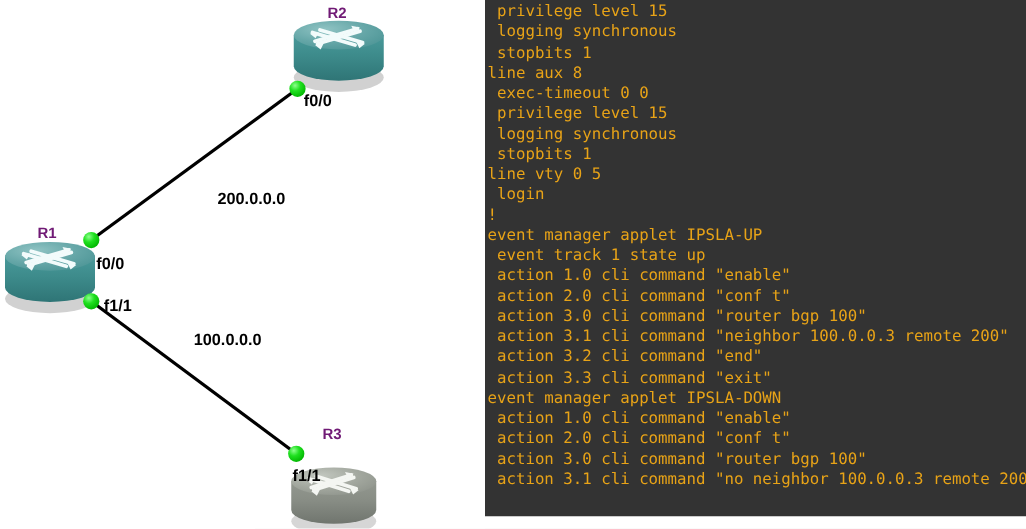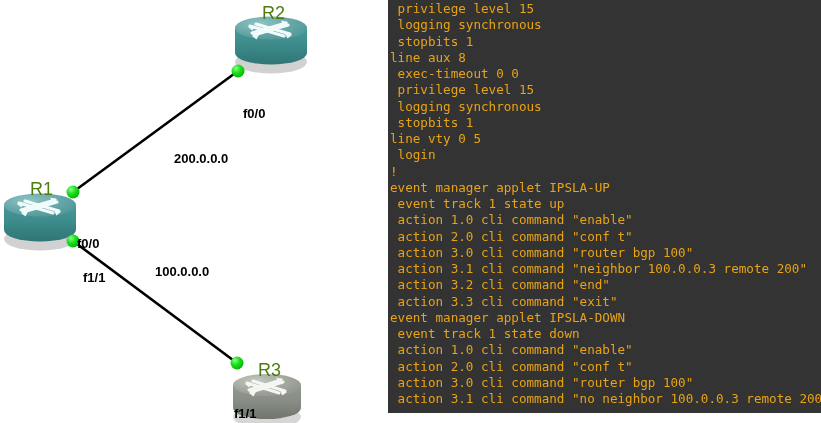--- a/index.html
+++ b/index.html
@@ -29,34 +29,33 @@
     position: absolute;
     left: 0;
     top: 0;
     width: 388px;
     height: 423px;
   }
 
   .node-label {
     position: absolute;
     font-family: "Liberation Sans", sans-serif;
-    font-size: 18px;
-    font-weight: normal;
-    color: #4d7c0f;
+    font-size: 12px;
+    font-weight: bold;
+    color: #701a75;
     white-space: nowrap;
     letter-spacing: 0px;
   }
   .iface-label {
     position: absolute;
     font-family: "Liberation Sans", sans-serif;
     font-size: 13px;
     font-weight: bold;
     color: #000000;
     white-space: nowrap;
-    margin-top: 33px;
   }
   .link-label {
     position: absolute;
     font-family: "Liberation Sans", sans-serif;
     font-size: 13px;
     font-weight: bold;
     color: #000000;
     white-space: nowrap;
   }
 
@@ -183,21 +182,21 @@
       </g>
 
       <circle cx="73" cy="192" r="6.5" fill="url(#dotGrad)"></circle>
       <circle cx="73" cy="241" r="6.5" fill="url(#dotGrad)"></circle>
       <circle cx="238" cy="71" r="6.5" fill="url(#dotGrad)"></circle>
       <circle cx="237" cy="363" r="6.5" fill="url(#dotGrad)"></circle>
     </svg>
 
     <div class="node-label" style="left:262px; top:3px;">R2</div>
     <div class="node-label" style="left:30px; top:179px;">R1</div>
-    <div class="node-label" style="left:258px; top:360px;">R3</div>
+    <div class="node-label" style="left:258px; top:340px;">R3</div>
 
     <div class="iface-label" style="left:243px; top:73px;">f0/0</div>
     <div class="iface-label" style="left:77px; top:203px;">f0/0</div>
     <div class="iface-label" style="left:83px; top:237px;">f1/1</div>
     <div class="iface-label" style="left:234px; top:373px;">f1/1</div>
 
     <div class="link-label" style="left:174px; top:151px;">200.0.0.0</div>
     <div class="link-label" style="left:155px; top:264px;">100.0.0.0</div>
   </div>
 
@@ -216,21 +215,20 @@
         <div class="term-line">!</div>
         <div class="term-line">event manager applet IPSLA-UP</div>
         <div class="term-line"> event track 1 state up</div>
         <div class="term-line"> action 1.0 cli command "enable"</div>
         <div class="term-line"> action 2.0 cli command "conf t"</div>
         <div class="term-line"> action 3.0 cli command "router bgp 100"</div>
         <div class="term-line"> action 3.1 cli command "neighbor 100.0.0.3 remote 200"</div>
         <div class="term-line"> action 3.2 cli command "end"</div>
         <div class="term-line"> action 3.3 cli command "exit"</div>
         <div class="term-line">event manager applet IPSLA-DOWN</div>
-        <div class="term-line"> event track 1 state down</div>
         <div class="term-line"> action 1.0 cli command "enable"</div>
         <div class="term-line"> action 2.0 cli command "conf t"</div>
         <div class="term-line"> action 3.0 cli command "router bgp 100"</div>
         <div class="term-line"> action 3.1 cli command "no neighbor 100.0.0.3 remote 200"</div>
       </div>
   </div>
 
 </div>
 
 </body></html>

